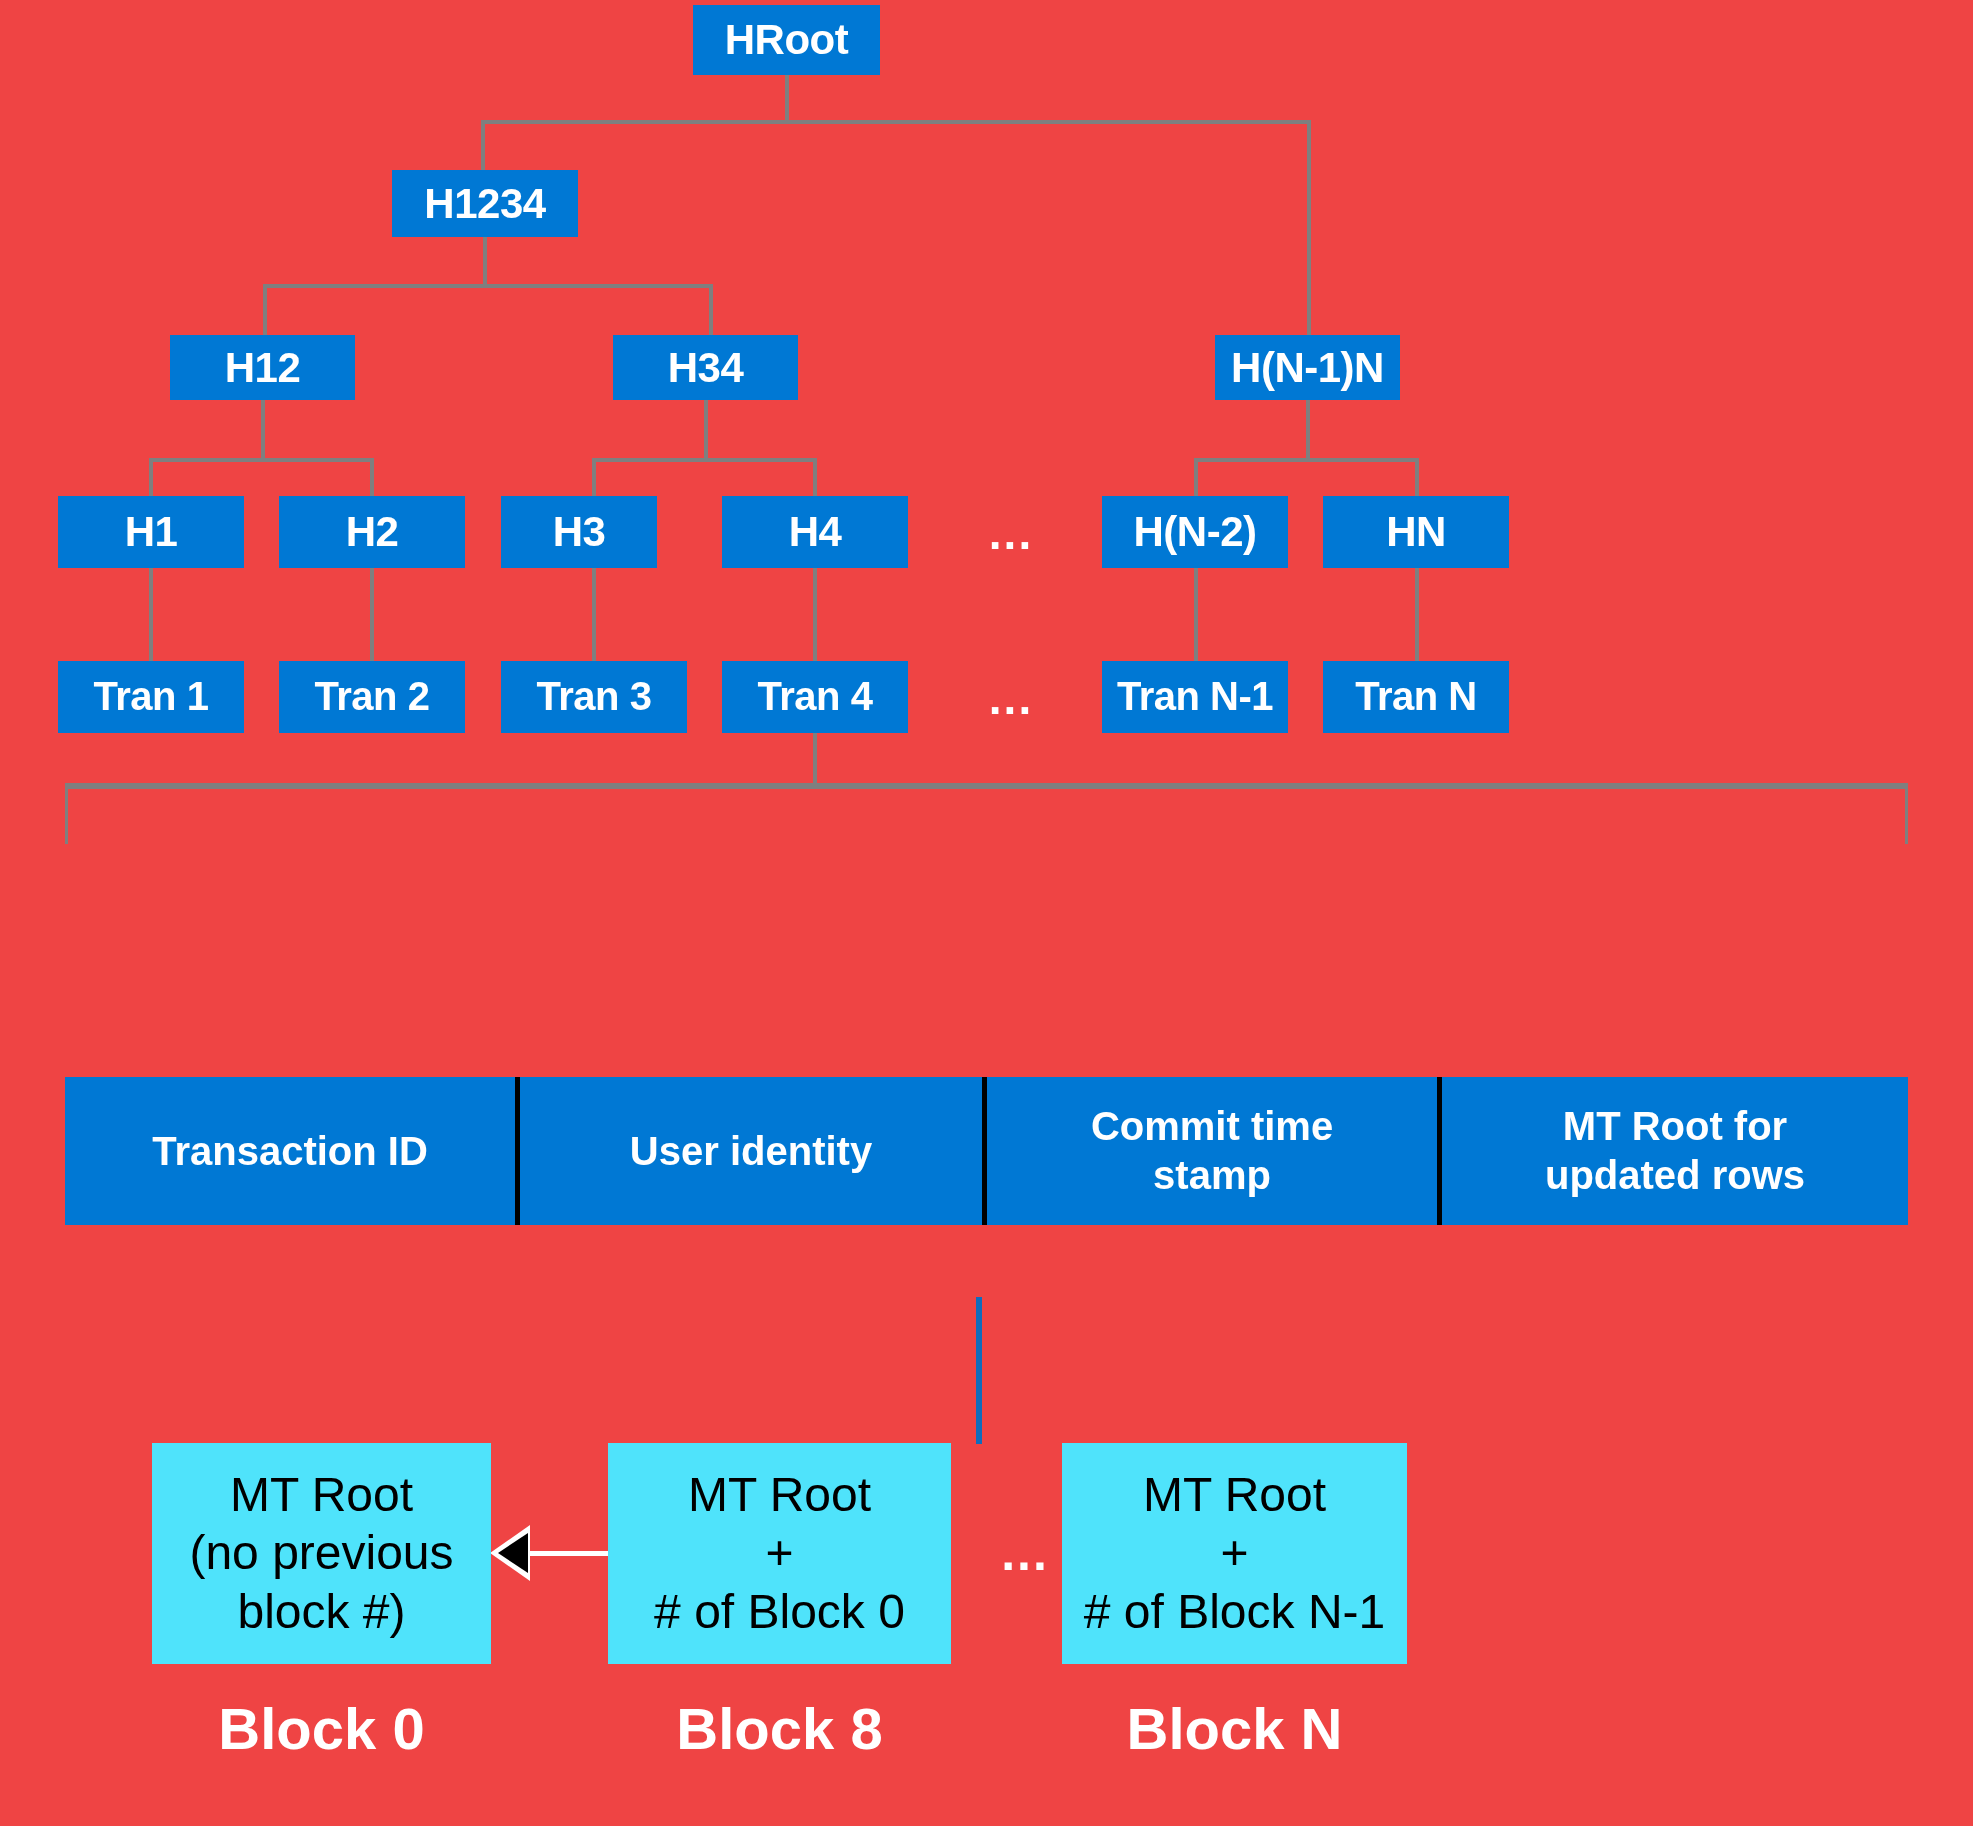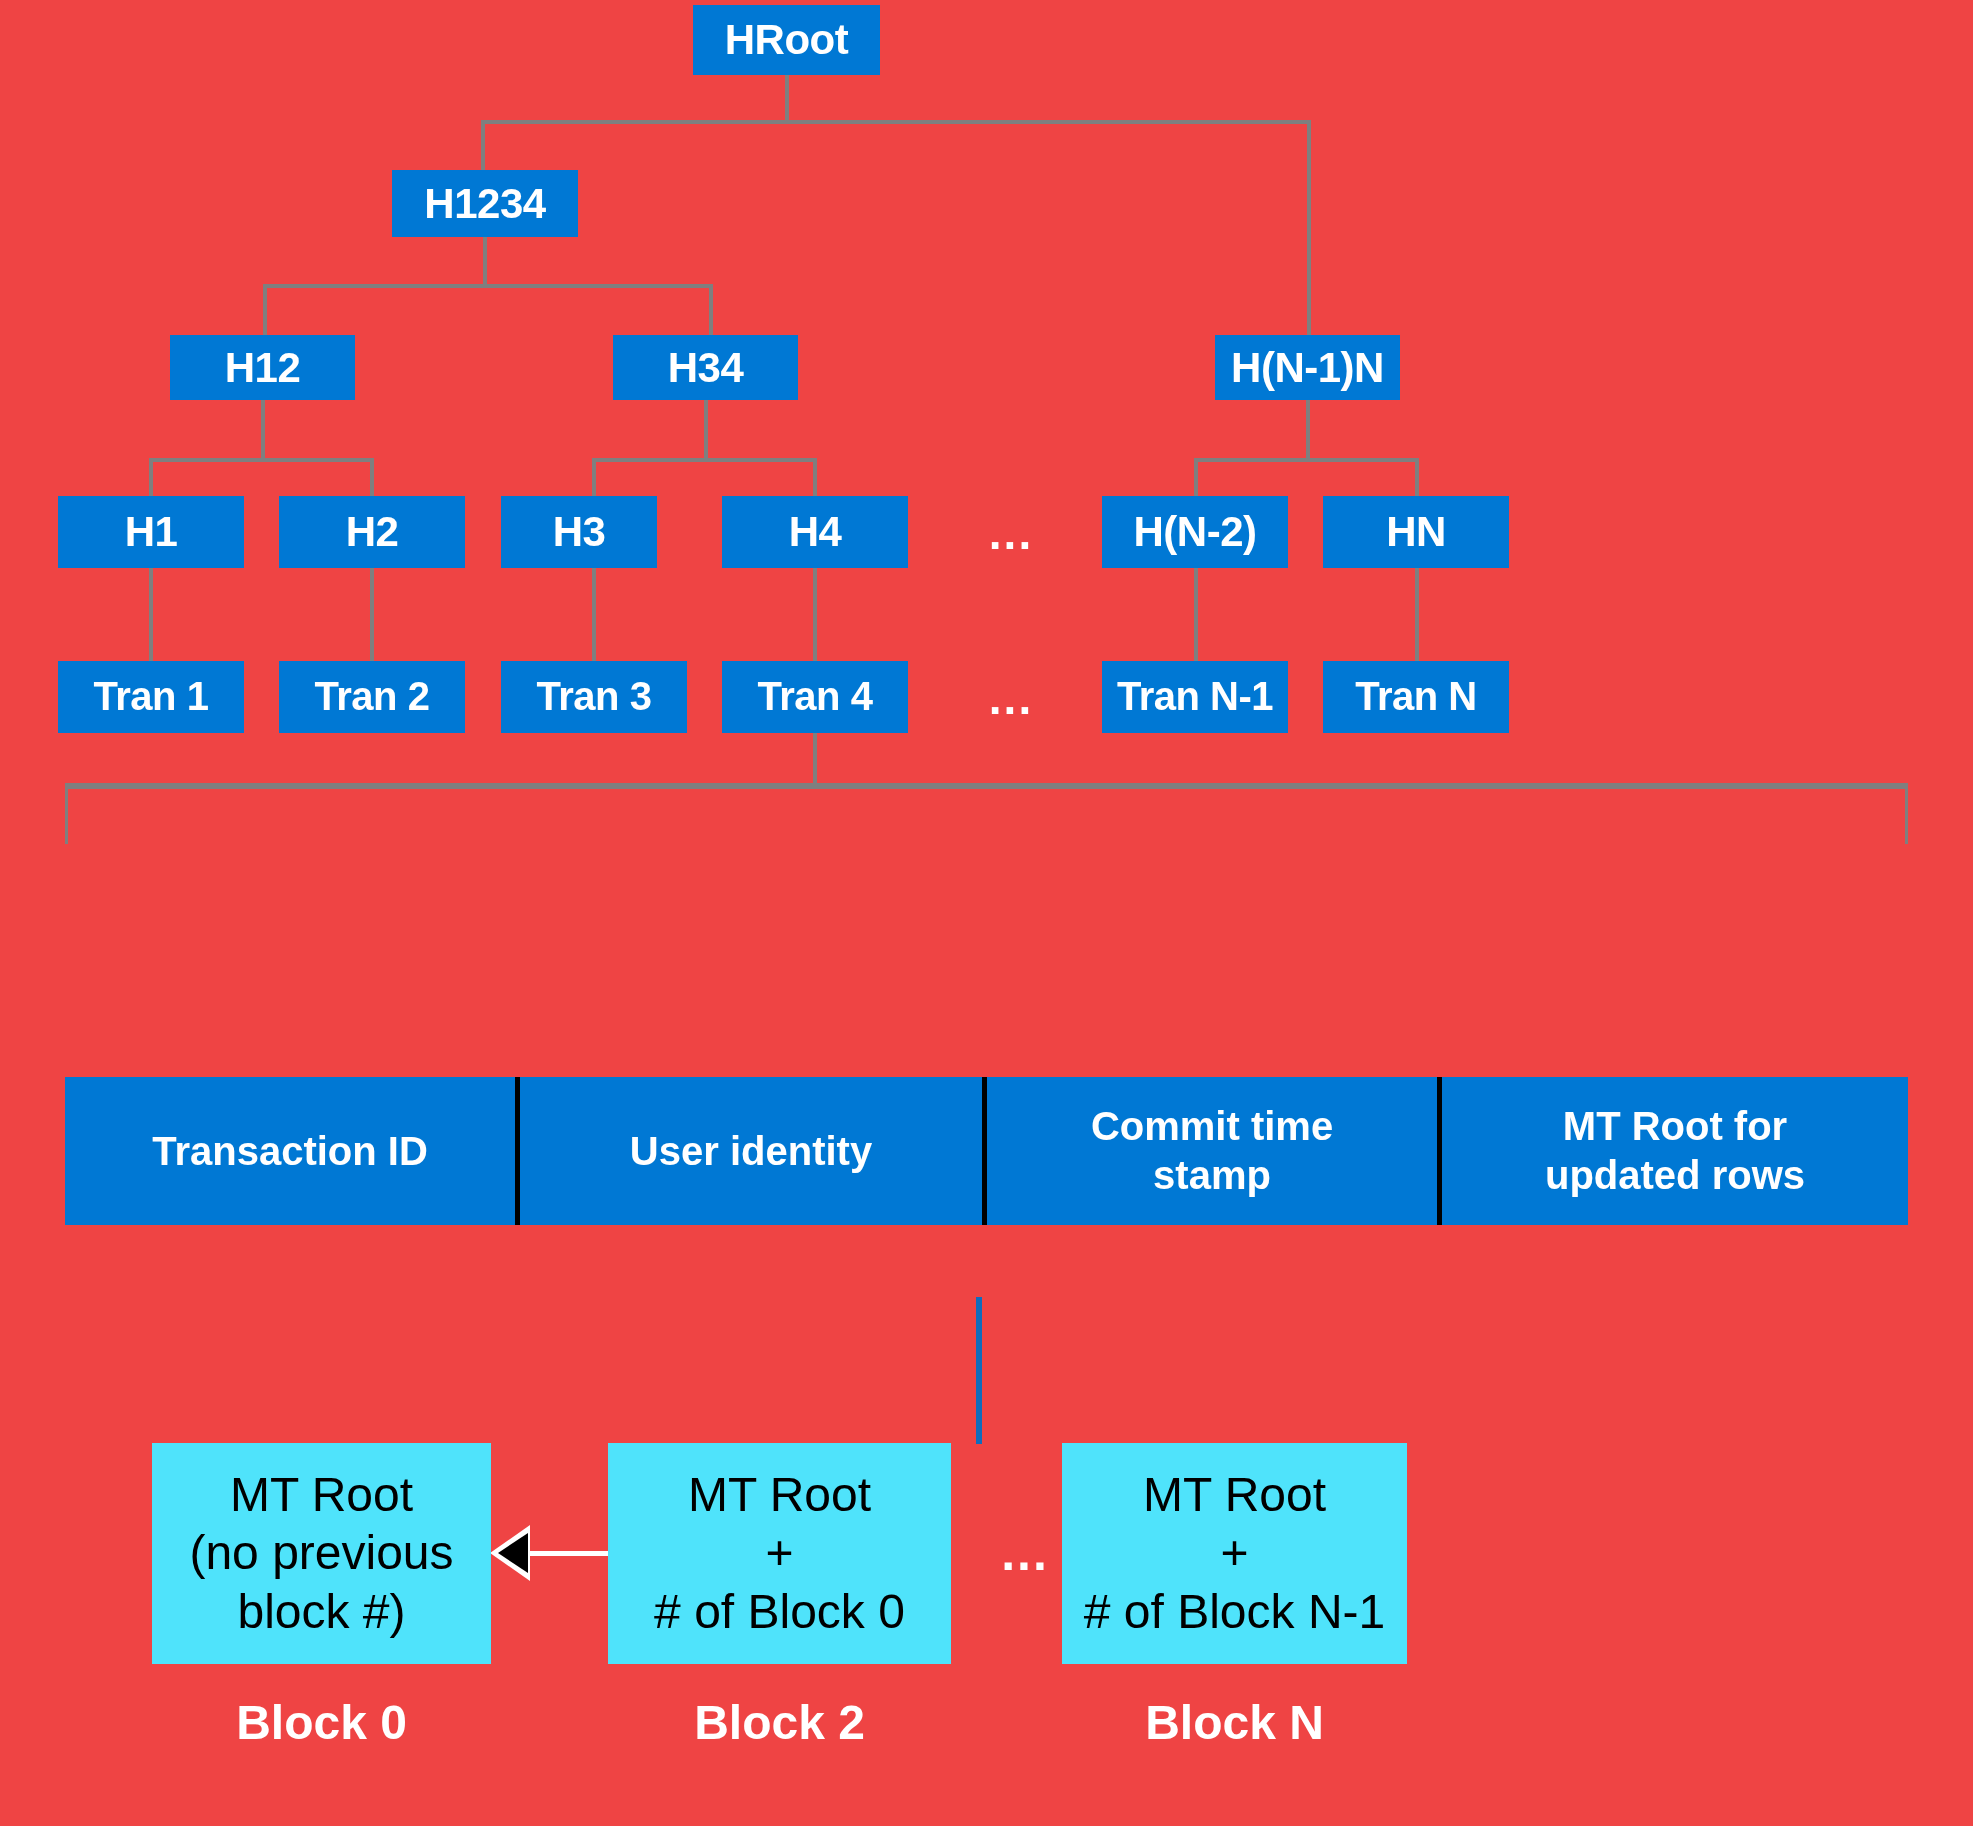--- a/index.html
+++ b/index.html
@@ -94,21 +94,21 @@
     justify-content: center;
     text-align: center;
     white-space: pre-line;
     box-sizing: border-box;
     z-index: 5;
   }
   .block-label {
     position: absolute;
     color: #FFFFFF;
     font-weight: bold;
-    font-size: 48px;
+    font-size: 58px;
     text-align: center;
     z-index: 5;
   }
   
   .arrow-line {
     position: absolute;
     height: 5px;
     background: #FFFFFF;
     z-index: 4;
   }
@@ -214,21 +214,21 @@
   <div class="line-v line-blue" style="left:976px; top:1297px; height:147px; width:6px;"></div>
 
   <div class="block-box" style="left:152px; top:1443px; width:339px; height:221px;">MT Root
 (no previous
 block #)</div>
   <div class="block-label" style="left:152px; top:1695px; width:339px;">Block 0</div>
 
   <div class="block-box" style="left:608px; top:1443px; width:343px; height:221px;">MT Root
 +
 # of Block 0</div>
-  <div class="block-label" style="left:608px; top:1695px; width:343px;">Block 2</div>
+  <div class="block-label" style="left:608px; top:1695px; width:343px;">Block 8</div>
 
   <div class="ellipsis" style="left:975px; top:1528px; width:100px; text-align:center; font-size:50px;">...</div>
 
   <div class="block-box" style="left:1062px; top:1443px; width:345px; height:221px;">MT Root
 +
 # of Block N-1</div>
   <div class="block-label" style="left:1062px; top:1695px; width:345px;">Block N</div>
 
   <div class="arrow-line" style="left:528px; top:1551px; width:80px;"></div>
   <div class="arrow-head" style="left:490px; top:1525px;"></div>

